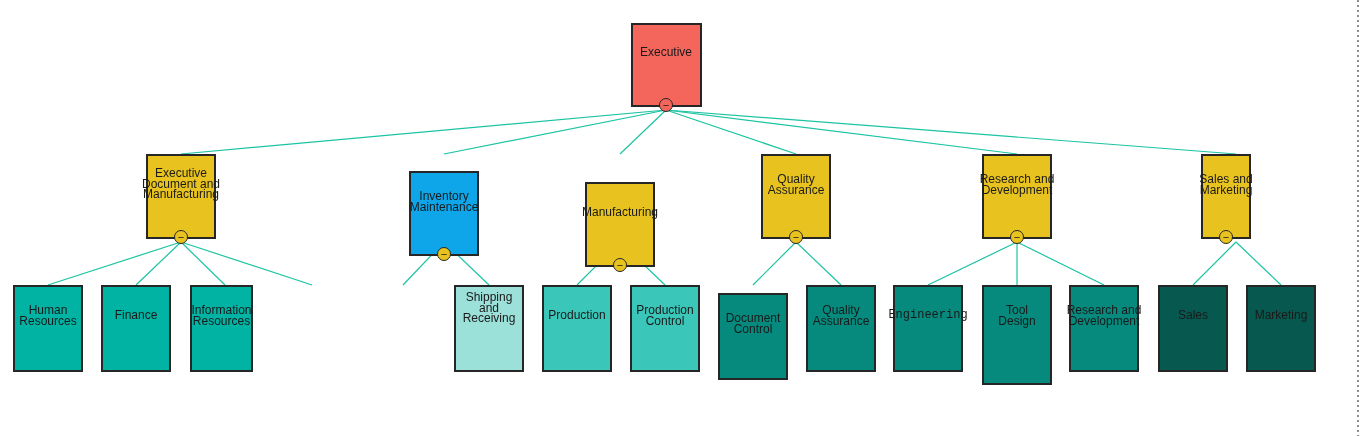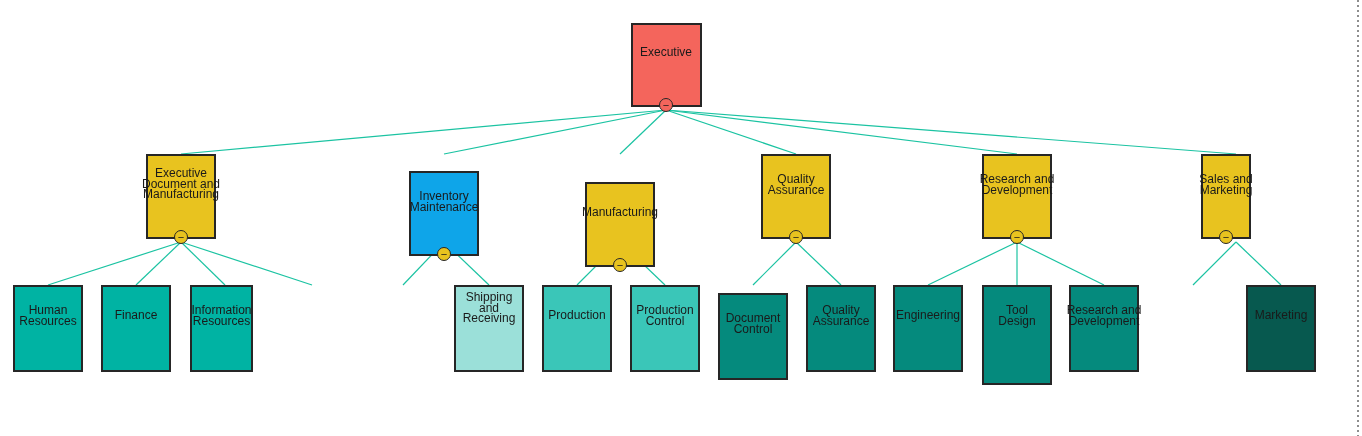--- a/index.html
+++ b/index.html
@@ -181,34 +181,39 @@
         <div>Control</div>
       </div>
     </div>
     <div class="org-node" style="left: 806px; top: 285px; width: 70px; height: 87px; background: rgb(5, 138, 125);">
       <div class="node-label" style="top: 28px;">
         <div>Quality</div>
         <div>Assurance</div>
       </div>
     </div>
     <div class="org-node" style="left: 893px; top: 285px; width: 70px; height: 87px; background: rgb(5, 138, 125);">
-      <div class="node-label" style="top: 28px;">
+      <div class="node-label" style="top: 28px; font-family: Liberation Mono, monospace;">
         <div>Engineering</div>
       </div>
     </div>
     <div class="org-node" style="left: 982px; top: 285px; width: 70px; height: 100px; background: rgb(5, 138, 125);">
       <div class="node-label" style="top: 28px;">
         <div>Tool</div>
         <div>Design</div>
       </div>
     </div>
     <div class="org-node" style="left: 1069px; top: 285px; width: 70px; height: 87px; background: rgb(5, 138, 125);">
       <div class="node-label" style="top: 28px;">
         <div>Research and</div>
         <div>Development</div>
+      </div>
+    </div>
+    <div class="org-node" style="left: 1158px; top: 285px; width: 70px; height: 87px; background: rgb(7, 89, 79);">
+      <div class="node-label" style="top: 28px;">
+        <div>Sales</div>
       </div>
     </div>
     <div class="org-node" style="left: 1246px; top: 285px; width: 70px; height: 87px; background: rgb(7, 89, 79);">
       <div class="node-label" style="top: 28px;">
         <div>Marketing</div>
       </div>
     </div>
   </div>
 
 </body></html>

